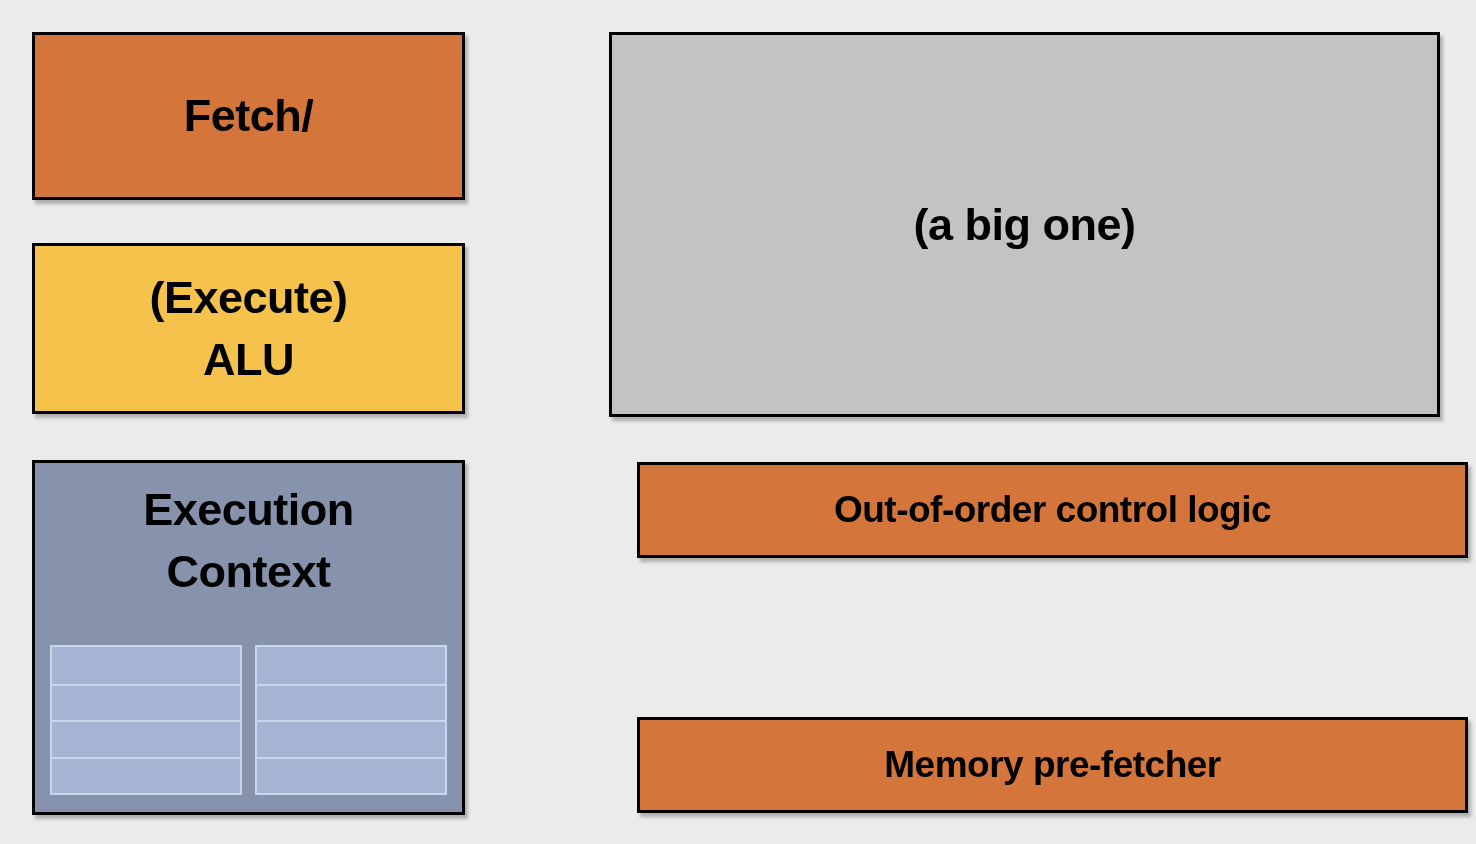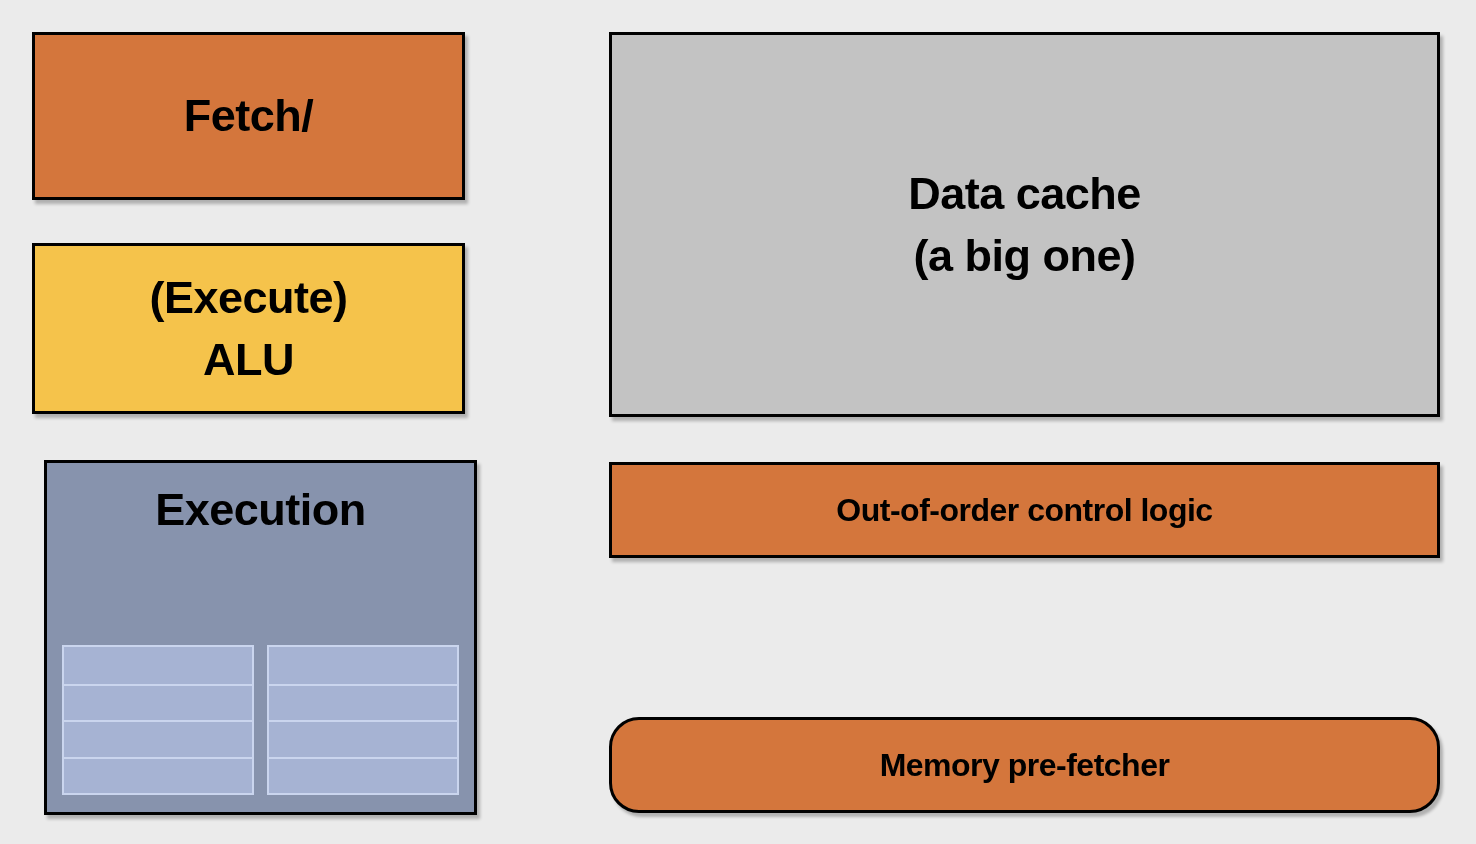--- a/index.html
+++ b/index.html
@@ -34,31 +34,31 @@
     align-items: center;
     justify-content: center;
     text-align: center;
     color: var(--text);
     font-weight: bold;
     letter-spacing: -0.5px;
   }
   .box .line { display: block; }
 
   .big-label { font-size: 45px; line-height: 62px; }
-  .bar-label { font-size: 32px; line-height: 1.2; }
+  .bar-label { font-size: 37px; line-height: 1.2; margin-left: 28px; }
 
   #fetch-decode { left: 32px;  top: 32px;  width: 433px; height: 168px; background: var(--orange); }
   #alu          { left: 32px;  top: 243px; width: 433px; height: 171px; background: var(--yellow); }
-  #exec-context { left: 44px;  top: 460px; width: 433px; height: 355px; background: var(--slate);
+  #exec-context { left: 32px;  top: 460px; width: 433px; height: 355px; background: var(--slate);
                   justify-content: flex-start; padding-top: 16px; }
 
   #data-cache   { left: 609px; top: 32px;  width: 831px; height: 385px; background: var(--cache-gray); }
   #bar-ooo      { left: 609px; top: 462px; width: 831px; height: 96px;  background: var(--orange); }
   #bar-branch   { left: 609px; top: 588px; width: 831px; height: 97px;  background: var(--orange); }
-  #bar-prefetch { left: 609px; top: 717px; width: 831px; height: 96px;  background: var(--orange); border-radius: 30px; }
+  #bar-prefetch { left: 609px; top: 717px; width: 831px; height: 96px;  background: var(--orange); }
 
   .register-table {
     position: absolute;
     top: 182px;
     width: 192px; height: 150px;
     border: 2px solid var(--register-border);
     background: var(--register-fill);
     display: grid;
     grid-template-rows: repeat(4, 1fr);
   }
@@ -76,37 +76,37 @@
     <span class="line">Fetch/</span>
   </div>
 
   <div class="box big-label" id="alu">
     <span class="line">(Execute)</span>
     <span class="line">ALU</span>
   </div>
 
   <div class="box big-label" id="exec-context">
     <span class="line">Execution</span>
+    <span class="line">Context</span>
 
     <div class="register-table left">
       <div class="register-row"></div>
       <div class="register-row"></div>
       <div class="register-row"></div>
       <div class="register-row"></div>
     </div>
     <div class="register-table right">
       <div class="register-row"></div>
       <div class="register-row"></div>
       <div class="register-row"></div>
       <div class="register-row"></div>
     </div>
   </div>
 
   <div class="box big-label" id="data-cache">
-    <span class="line">Data cache</span>
     <span class="line">(a big one)</span>
   </div>
 
   <div class="box bar-label" id="bar-ooo">
     <span class="line">Out-of-order control logic</span>
   </div>
 
 
   <div class="box bar-label" id="bar-prefetch">
     <span class="line">Memory pre-fetcher</span>

